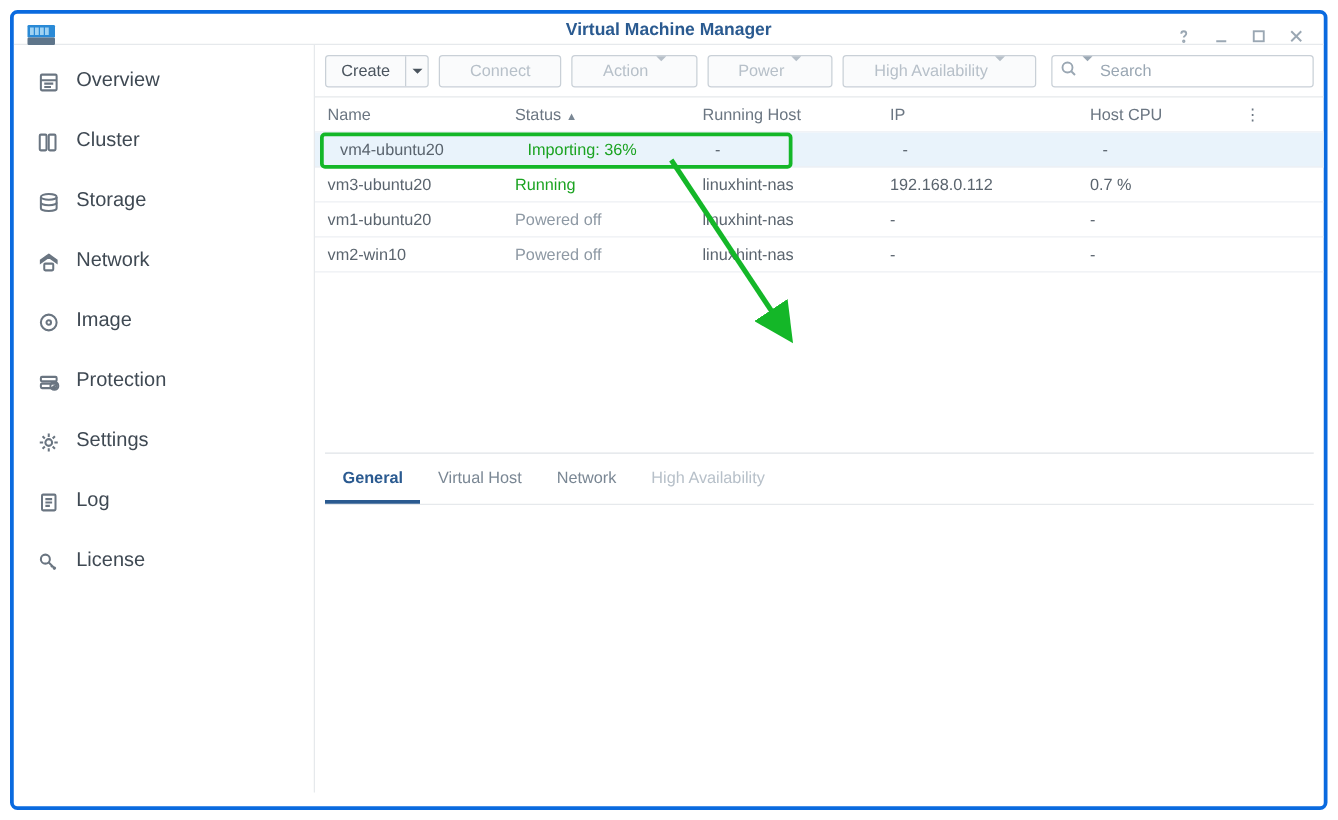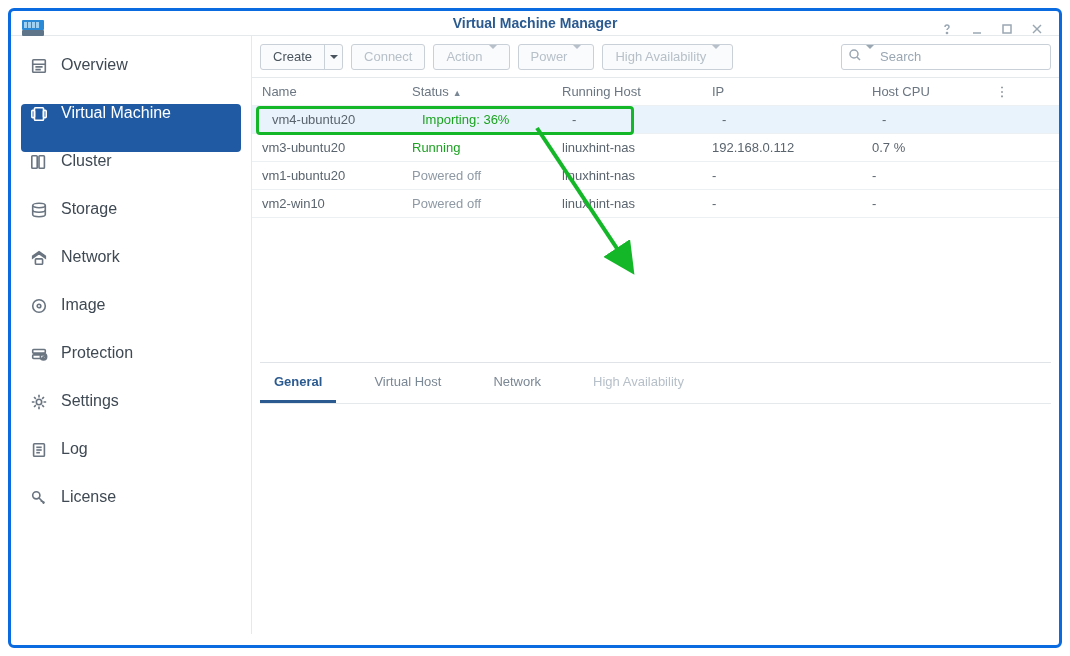--- a/index.html
+++ b/index.html
@@ -18,21 +18,21 @@
 
   .sidebar { width: 240px; padding-top: 20px; }
   .side-item { height: 48px; display: flex; align-items: flex-start; padding-left: 18px; color: #3f4953; font-size: 16px; border-radius: 4px; }
   .side-item .icn { width: 20px; height: 20px; margin-right: 12px; display: inline-flex; align-items: center; justify-content: center; }
   .side-item.active { background: #1f5aa2; color: #fff; margin: 0 10px; padding-left: 8px;}
   .side-item.active .icn svg { stroke: #fff; fill: #fff; }
 
   .main { flex: 1; display: flex; flex-direction: column; border-left: 1px solid #e6e9ec;}
 
   .toolbar { height: 42px; display: flex; align-items: center; padding: 0 8px; gap: 8px; border-bottom: 1px solid #e6e9ec; }
-  .btn { border: 1px solid #c9d0d7; background: #fafbfc; color: #4a545e; height: 26px; padding: 0 12px; display: inline-flex; align-items: center; border-radius: 3px; font-size: 13px; }
+  .btn { border: 1px solid #c9d0d7; background: #fafbfc; color: #4a545e; height: 26px; padding: 0 24px; display: inline-flex; align-items: center; border-radius: 3px; font-size: 13px; }
   .btn.split { padding: 0; }
   .btn.split .main-lbl { padding: 0 12px; }
   .btn.split .caret { border-left: 1px solid #c9d0d7; width: 18px; height: 100%; display: flex; align-items: center; justify-content: center; }
   .btn.disabled { color: #b7c0c9; }
   .btn .caret-only { margin-left: 6px; }
   .caret-down { width: 0; height: 0; border-left: 4px solid transparent; border-right: 4px solid transparent; border-top: 4px solid currentColor; }
 
   .search { margin-left: auto; width: 210px; height: 26px; border: 1px solid #c9d0d7; border-radius: 3px; display: flex; align-items: center; padding: 0 6px; color: #9aa7b3; }
   .search input { border: none; outline: none; flex: 1; font-size: 13px; color: #4a545e; background: transparent; }
   .search input::placeholder { color: #9aa7b3; }
@@ -51,21 +51,21 @@
   .col-ip   { width: 160px; }
   .col-cpu  { width: 120px; }
   .col-more { width: 20px; text-align: center; }
   .sort-arrow { font-size: 9px; margin-left: 4px; color: #7a8794; }
   .status-green { color: #1ba321; }
   .status-grey  { color: #8e99a4; }
 
   .highlight-box { position: absolute; border: 3px solid #14b728; border-radius: 4px; pointer-events: none; }
 
   .details { margin: 10px 8px 0 8px; border-top: 1px solid #e0e4e8; position: relative;}
-  .detail-tabs { display:flex; height: 40px; align-items: center; gap: 24px;  }
+  .detail-tabs { display:flex; height: 40px; align-items: center;  }
   .dtab { padding: 0 14px; height: 40px; display:flex; align-items:center; color: #7a8794; border-bottom: 3px solid transparent; font-size: 13px; }
   .dtab.active { color: #2a5a90; border-bottom-color: #2a5a90; font-weight: bold; }
   .dtab.disabled { color: #b7c0c9; }
   .hline {border-bottom:1px solid #e6e9ec;}
 
   .arrow-annot { position: absolute; pointer-events: none; }
 
   svg.icon { width: 18px; height: 18px; }
   svg.icon * { stroke: #6a7581; stroke-width: 1.8; fill: none; }
   .side-item.active svg.icon * { stroke: #fff; }
@@ -123,30 +123,20 @@
         <span class="icn">
             <svg class="icon" viewBox="0 0 20 20">
               <rect x="3" y="3" width="14" height="14" rx="1"></rect>
               <line x1="3" y1="8" x2="17" y2="8"></line>
               <line x1="6" y1="11" x2="14" y2="11"></line>
               <line x1="6" y1="14" x2="12" y2="14"></line>
             </svg>
           </span>
         <span>Overview</span>
       </div>
-      <div class="side-item active">
-        <span class="icn">
-            <svg class="icon" viewBox="0 0 20 20">
-              <rect x="5" y="3" width="10" height="14" rx="1"></rect>
-              <rect x="2" y="6" width="3" height="8" rx="1"></rect>
-              <rect x="15" y="6" width="3" height="8" rx="1"></rect>
-            </svg>
-          </span>
-        <span>Virtual Machine</span>
-      </div>
       <div class="side-item">
         <span class="icn">
             <svg class="icon" viewBox="0 0 20 20">
               <rect x="2" y="3" width="6" height="14" rx="1"></rect>
               <rect x="10" y="3" width="6" height="14" rx="1"></rect>
             </svg>
           </span>
         <span>Cluster</span>
       </div>
       <div class="side-item">

